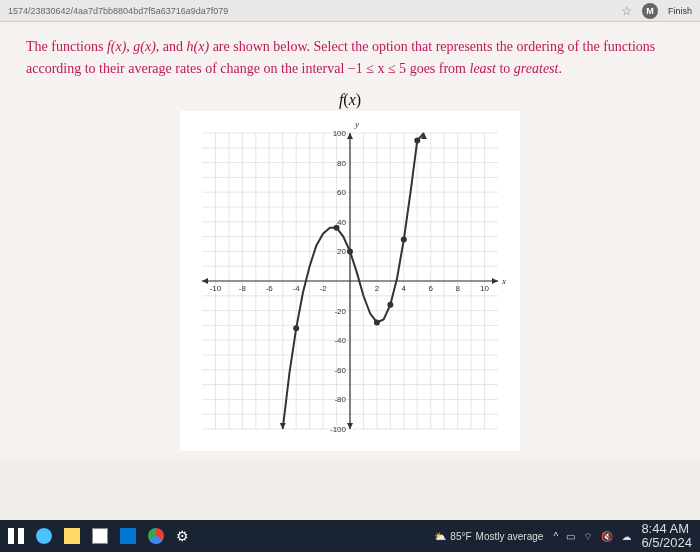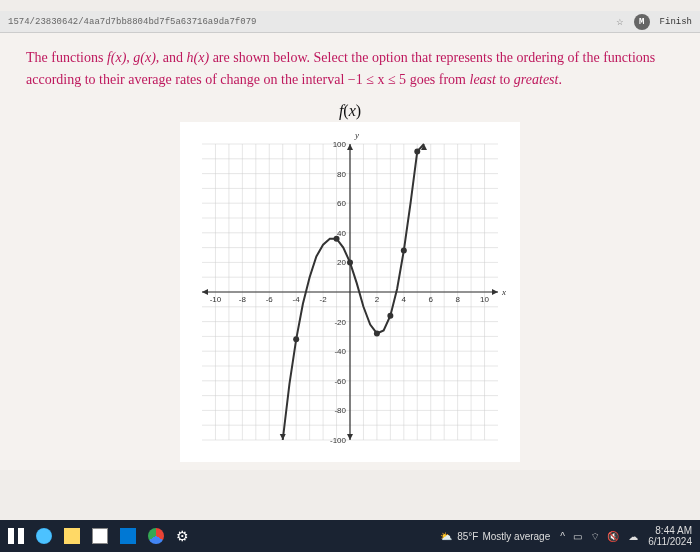--- a/index.html
+++ b/index.html
@@ -11,25 +11,24 @@
       overflow: hidden;
       position: relative;
     }
     .browser-bar {
       height: 22px;
       background: #e8e8e8;
       display: flex;
       align-items: center;
       justify-content: space-between;
       padding: 0 8px;
-      font-family: Liberation Mono, monospace;
+      font-family: Liberation Sans, sans-serif;
       font-size: 9px;
       color: #666;
       border-bottom: 1px solid #ccc;
-      margin-top: 11px;
     }
     .browser-right {
       display: flex;
       align-items: center;
       gap: 10px;
     }
     .star-icon { color: #888; font-size: 12px; }
     .m-badge {
       width: 16px; height: 16px;
       border-radius: 50%;
@@ -91,21 +90,21 @@
       font-family: Arial, sans-serif;
       font-size: 10px;
       color: #ddd;
     }
     .taskbar-left { display: flex; align-items: center; gap: 12px; }
     .tb-icon { width: 16px; height: 16px; display: inline-block; }
     .taskbar-right { display: flex; align-items: center; gap: 10px; }
     .weather { display: flex; align-items: center; gap: 4px; }
     .temp-icon { color: #ffcc66; }
     .sys-tray { display: flex; align-items: center; gap: 8px; }
-    .datetime { text-align: right; line-height: 1.1; font-size: 10px; }
+    .datetime { text-align: left; line-height: 1.1; font-size: 13px; }
   </style>
 </head>
 <body>
 
 <div class="browser-bar">
   <span>1574/23830642/4aa7d7bb8804bd7f5a63716a9da7f079</span>
   <div class="browser-right">
     <span class="star-icon">☆</span>
     <span class="m-badge">M</span>
     <span class="finish-text">Finish</span>
@@ -224,16 +223,16 @@
     </div>
     <div class="sys-tray">
       <span>^</span>
       <span>▭</span>
       <span>⌔</span>
       <span>🔇</span>
       <span>☁</span>
     </div>
     <div class="datetime">
       <div>8:44 AM</div>
-      <div>6/11/2024</div>
+      <div>6/5/2024</div>
     </div>
   </div>
 </div>
 
 </body></html>

